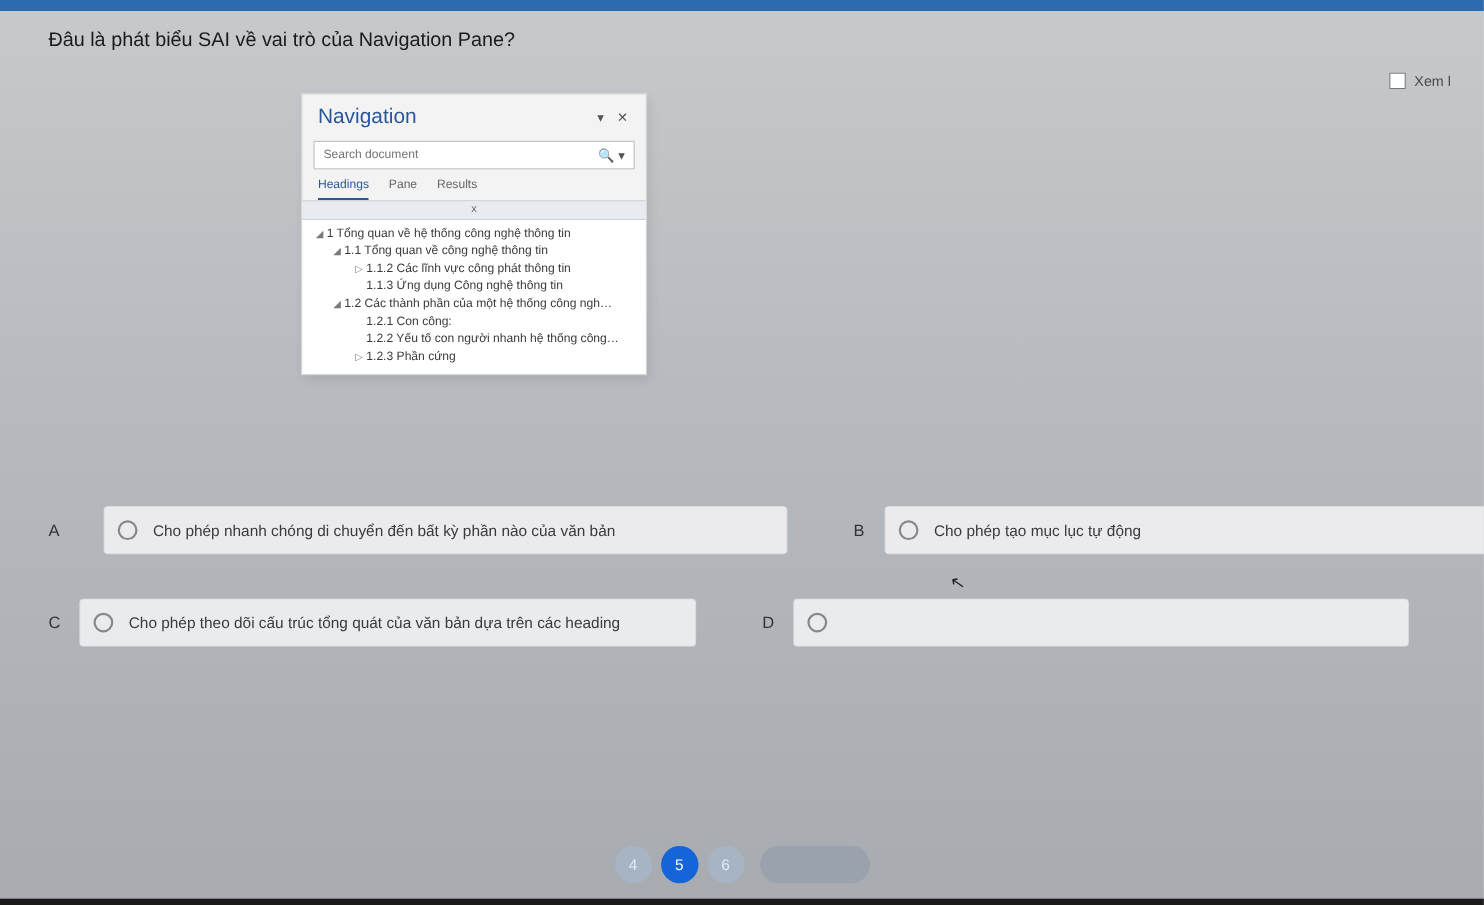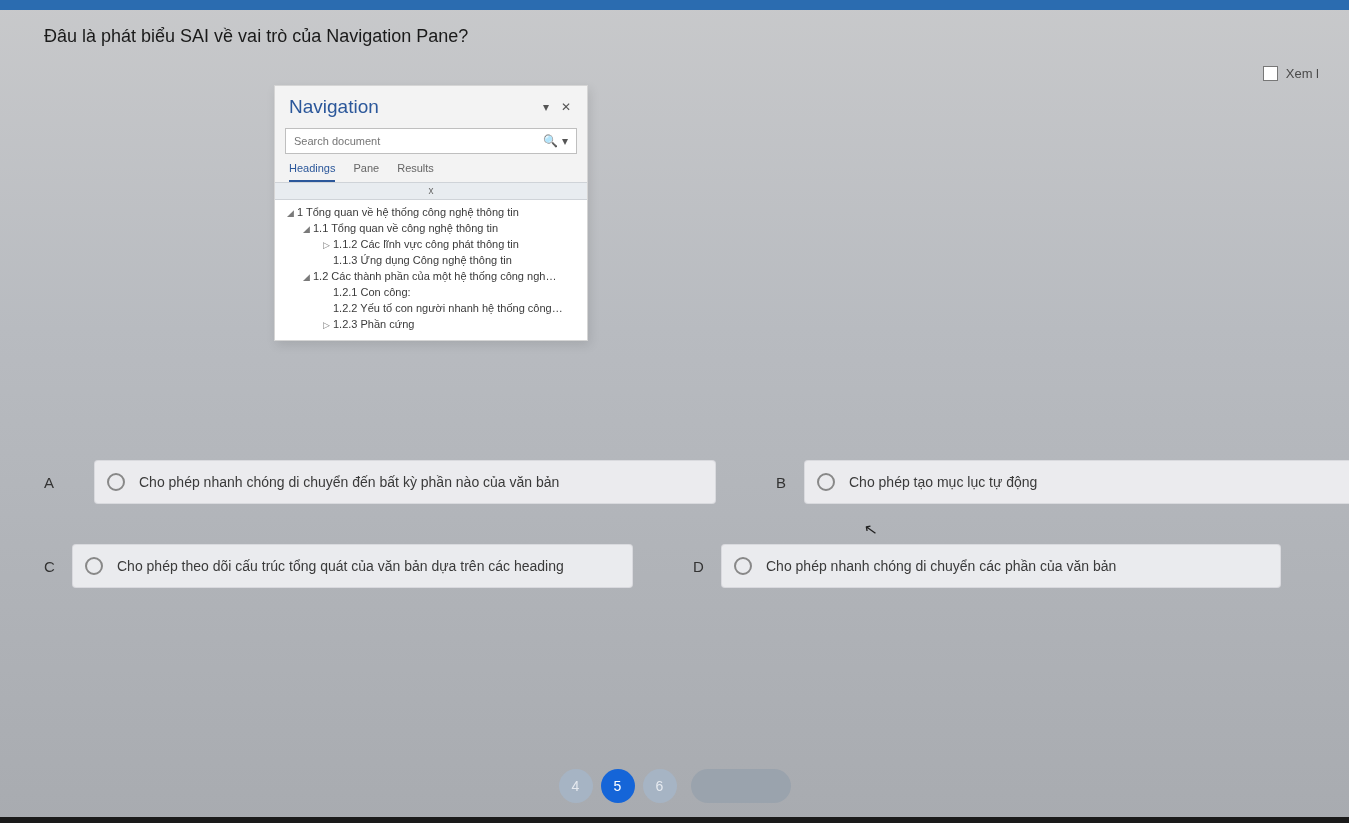--- a/index.html
+++ b/index.html
@@ -315,21 +315,20 @@
       <div class="answer-letter">C</div>
       <div class="answer-card c-box">
         <span class="radio"></span>
         <span class="answer-text">Cho phép theo dõi cấu trúc tổng quát của văn bản dựa trên các heading</span>
       </div>
     </div>
     <div class="answer">
       <div class="answer-letter">D</div>
       <div class="answer-card d-box">
         <span class="radio"></span>
-        <span class="answer-text">Cho phép nhanh chóng di chuyển các phần của văn bản</span>
       </div>
     </div>
   </div>
 </div>
 
 <div class="cursor-arrow">↖</div>
 
 <div class="pager">
   <div class="page-btn page-muted">4</div>
   <div class="page-btn page-active">5</div>

